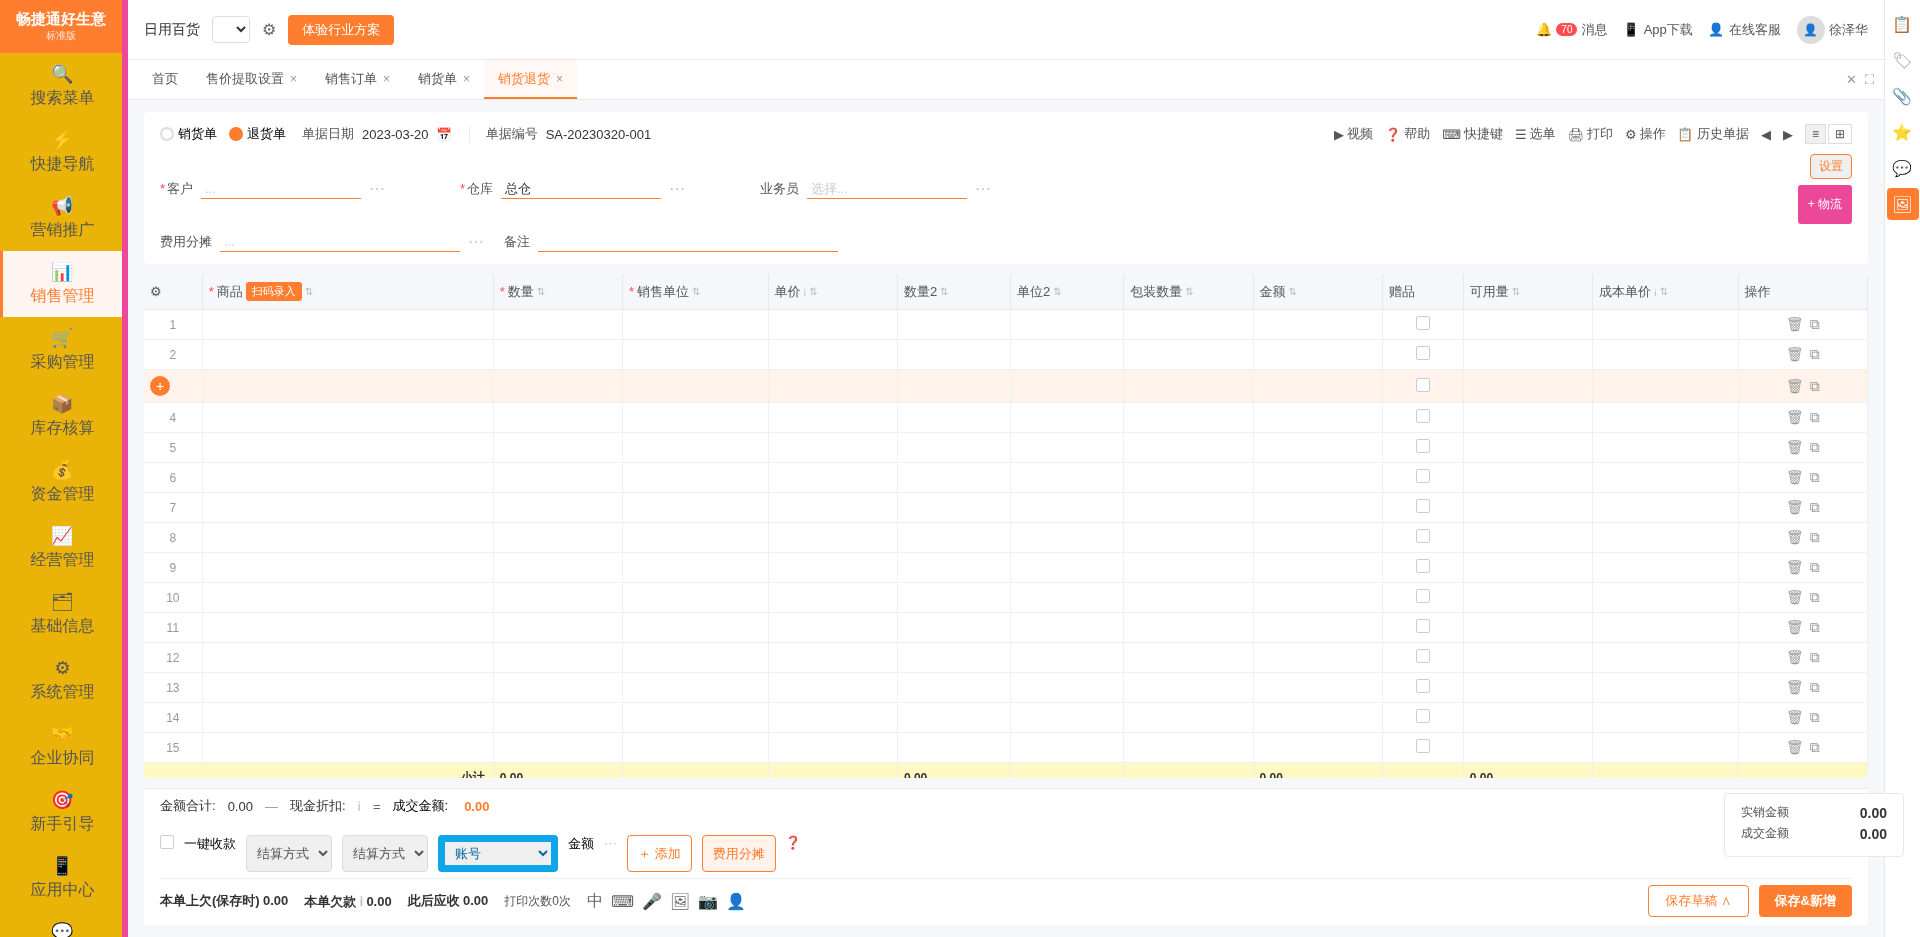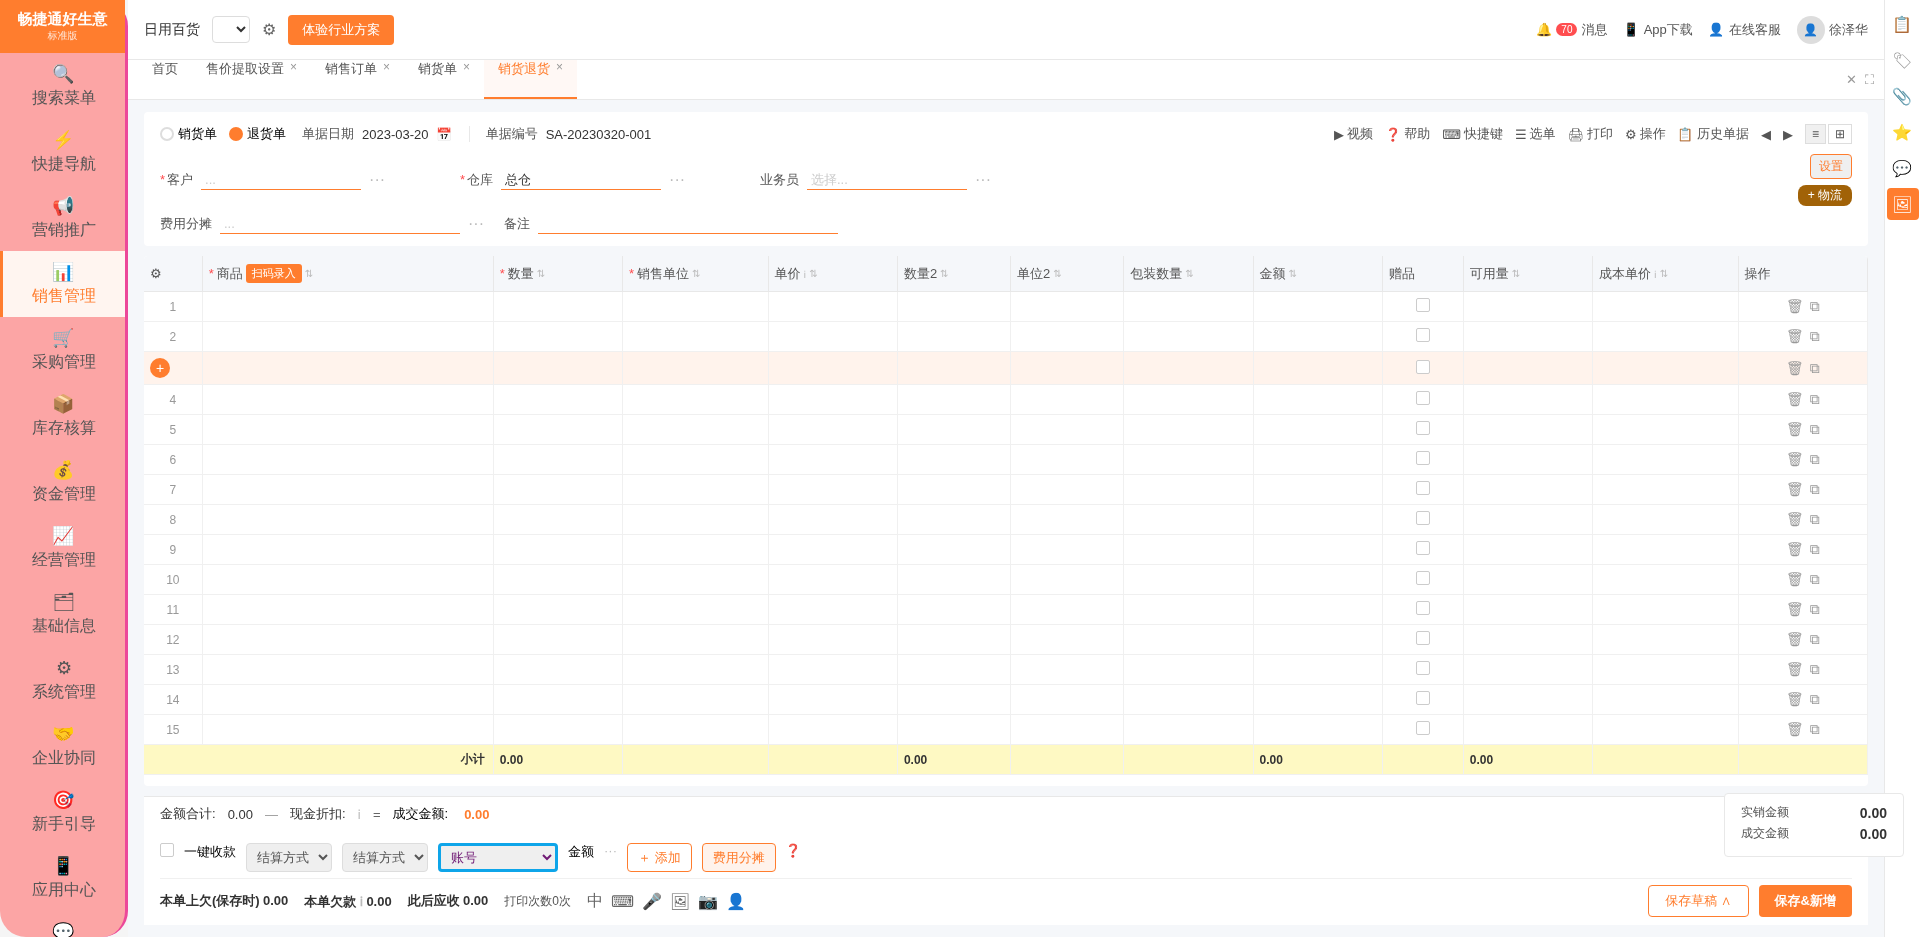--- a/index.html
+++ b/index.html
@@ -1,19 +1,19 @@
 <!DOCTYPE html>
 <html><head>
   <meta charset="utf-8">
   <style>
     * { box-sizing: border-box; margin: 0; padding: 0; font-family: 'Microsoft YaHei', Arial, sans-serif; font-size: 13px; }
     body { background: #f5f5f5; display: flex; height: 937px; overflow: hidden; }
 
     
-    .sidebar { width: 128px; background: #fca5a5; display: flex; flex-direction: column; border-right: 3px solid #ec4899; height: 100%; border-radius: 26px; }
+    .sidebar { width: 128px; background: #eab308; display: flex; flex-direction: column; border-right: 6px solid #ec4899; height: 100%; }
     .sidebar-logo { background: #ff7d2e; color: #fff; padding: 10px 8px; text-align: center; height: 60px; display: flex; align-items: center; justify-content: center; flex-direction: column; }
     .sidebar-logo .logo-title { font-size: 15px; font-weight: bold; color: #fff; }
     .sidebar-logo .logo-sub { font-size: 10px; color: rgba(255,255,255,0.8); }
     .sidebar-item { display: flex; flex-direction: column; align-items: center; padding: 10px 0; cursor: pointer; color: #555; border-left: 3px solid transparent; transition: all 0.2s; }
     .sidebar-item.active { color: #ff7d2e; background: #fff5f0; border-left-color: #ff7d2e; }
     .sidebar-item .icon { font-size: 18px; margin-bottom: 3px; }
     .sidebar-item .label { font-size: 16px; }
 
     
     .main { flex: 1; display: flex; flex-direction: column; overflow: hidden; }
@@ -24,42 +24,42 @@
     .topbar-select { border: 1px solid #ddd; border-radius: 4px; padding: 4px 8px; background: #fff; color: #333; }
     .topbar-settings { color: #666; cursor: pointer; font-size: 16px; }
     .topbar-btn { background: #ff7d2e; color: #fff; border: none; border-radius: 4px; padding: 6px 14px; cursor: pointer; font-size: 13px; }
     .topbar-right { margin-left: auto; display: flex; align-items: center; gap: 16px; color: #555; }
     .topbar-right-item { display: flex; align-items: center; gap: 4px; cursor: pointer; }
     .badge { background: #ff4d4f; color: #fff; border-radius: 10px; font-size: 10px; padding: 1px 5px; }
     .avatar { width: 28px; height: 28px; border-radius: 50%; background: #ddd; display: flex; align-items: center; justify-content: center; color: #666; font-size: 12px; }
 
     
     .tabbar { background: #fff; border-bottom: 1px solid #e8e8e8; display: flex; align-items: center; padding: 0 10px; height: 40px; }
-    .tab { padding: 0 14px; height: 100%; display: flex; align-items: flex-start; gap: 6px; cursor: pointer; color: #555; font-size: 13px; border-bottom: 2px solid transparent; }
+    .tab { padding: 0 14px; height: 100%; display: flex; align-items: center; gap: 6px; cursor: pointer; color: #555; font-size: 13px; border-bottom: 2px solid transparent; }
     .tab.active { color: #ff7d2e; border-bottom-color: #ff7d2e; background: #fff8f5; }
     .tab .close-icon { color: #999; font-size: 12px; }
     .tab-close-btn { margin-left: auto; display: flex; gap: 8px; color: #999; font-size: 14px; }
 
     
     .content { flex: 1; overflow: auto; padding: 12px 16px; display: flex; flex-direction: column; gap: 10px; background: #f5f7fa; }
 
     
     .form-header { background: #fff; border-radius: 4px; padding: 12px 16px; }
     .radio-group { display: flex; gap: 12px; align-items: center; }
     .radio-item { display: flex; align-items: center; gap: 4px; cursor: pointer; }
     .radio-dot { width: 14px; height: 14px; border-radius: 50%; border: 2px solid #ddd; }
     .radio-dot.active { border-color: #ff7d2e; background: #ff7d2e; }
     .form-field-inline { display: flex; align-items: center; gap: 8px; }
     .form-label { color: #555; white-space: nowrap; }
     .form-label.required::before { content: '*'; color: #ff4d4f; margin-right: 2px; }
     .form-value { color: #333; }
     .form-divider { width: 1px; height: 16px; background: #e8e8e8; }
     .toolbar-btn { display: flex; align-items: center; gap: 3px; cursor: pointer; color: #555; }
     .setting-btn { border: 1px solid #ff7d2e; color: #ff7d2e; border-radius: 4px; padding: 3px 8px; cursor: pointer; font-size: 12px; }
-    .add-btn { background: #a16207; color: #fff; border: none; border-radius: 8px; padding: 2px 10px; cursor: pointer; font-size: 12px; }
+    .add-btn { background: #ec4899; color: #fff; border: none; border-radius: 3px; padding: 11px 10px; cursor: pointer; font-size: 12px; }
     .form-input-group { display: flex; align-items: center; gap: 8px; min-width: 280px; }
     .form-input { border: none; border-bottom: 1px solid #ff7d2e; outline: none; padding: 2px 4px; width: 160px; color: #333; background: transparent; }
     .form-input::placeholder { color: #ccc; }
     .form-dots { color: #bbb; font-size: 16px; cursor: pointer; }
 
     
     .table-container { background: #fff; border-radius: 4px; flex: 1; overflow: hidden; display: flex; flex-direction: column; }
     .table-wrapper { overflow: auto; flex: 1; }
     table { width: 100%; border-collapse: collapse; }
     th { background: #f5f7fa; color: #555; font-weight: normal; padding: 8px 6px; text-align: left; border-bottom: 1px solid #e8e8e8; border-right: 1px solid #e8e8e8; white-space: nowrap; font-size: 12px; position: sticky; top: 0; z-index: 2; }
@@ -78,21 +78,21 @@
     .total-row td { background: #fef9c3; font-weight: bold; }
 
     
     .footer { background: #fff; border-top: 1px solid #e8e8e8; padding: 8px 16px; }
     .footer-row1 { display: flex; align-items: center; gap: 12px; margin-bottom: 20px; }
     .footer-sum { color: #333; }
     .footer-dash { color: #999; }
     .footer-row2 { display: flex; gap: 10px; }
     .footer-checkbox { width: 14px; height: 14px; border: 1px solid #ccc; display: inline-block; border-radius: 2px; }
     .footer-select { border: 1px solid #ddd; border-radius: 4px; padding: 3px 6px; color: #555; }
-    .footer-input { border: 3px solid #0ea5e9; border-radius: 4px; padding: 3px 6px; color: #701a75; width: 120px; }
+    .footer-input { border: 7px solid #0ea5e9; border-radius: 4px; padding: 3px 6px; color: #0369a1; width: 120px; }
     .footer-add-btn { background: transparent; border: 1px solid #ff7d2e; color: #ff7d2e; border-radius: 4px; padding: 3px 10px; cursor: pointer; }
     .fenyong-btn { background: #fff3ec; border: 1px solid #ff7d2e; color: #ff7d2e; border-radius: 4px; padding: 3px 10px; cursor: pointer; }
     .footer-bottom { display: flex; align-items: center; gap: 16px; padding-top: 6px; border-top: 1px solid #f0f0f0; margin-top: 6px; }
     .footer-stat { color: #555; font-size: 12px; }
     .footer-stat span { color: #333; font-weight: bold; }
     .footer-actions { margin-left: auto; display: flex; gap: 10px; }
     .save-draft-btn { border: 1px solid #ff7d2e; color: #ff7d2e; background: #fff; border-radius: 4px; padding: 6px 16px; cursor: pointer; }
     .save-new-btn { background: #ff7d2e; color: #fff; border: none; border-radius: 4px; padding: 6px 16px; cursor: pointer; font-weight: bold; }
 
     

